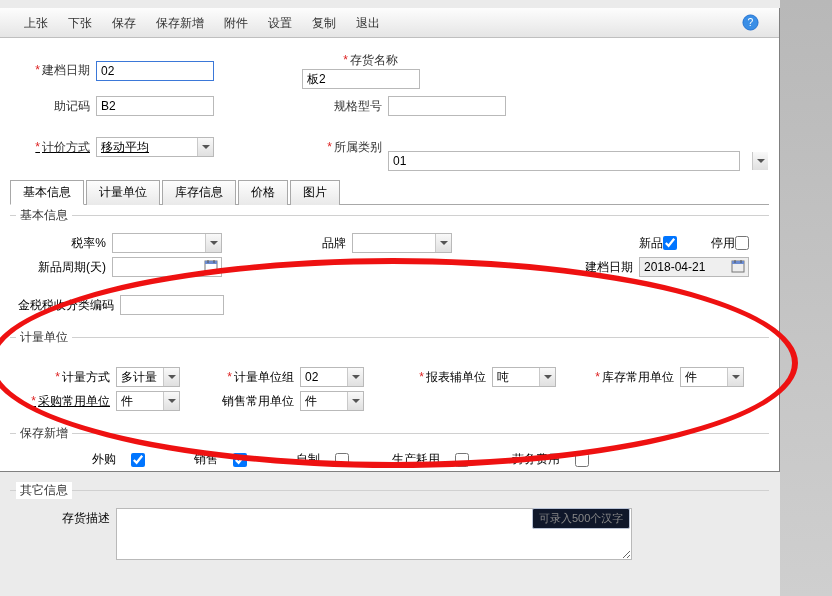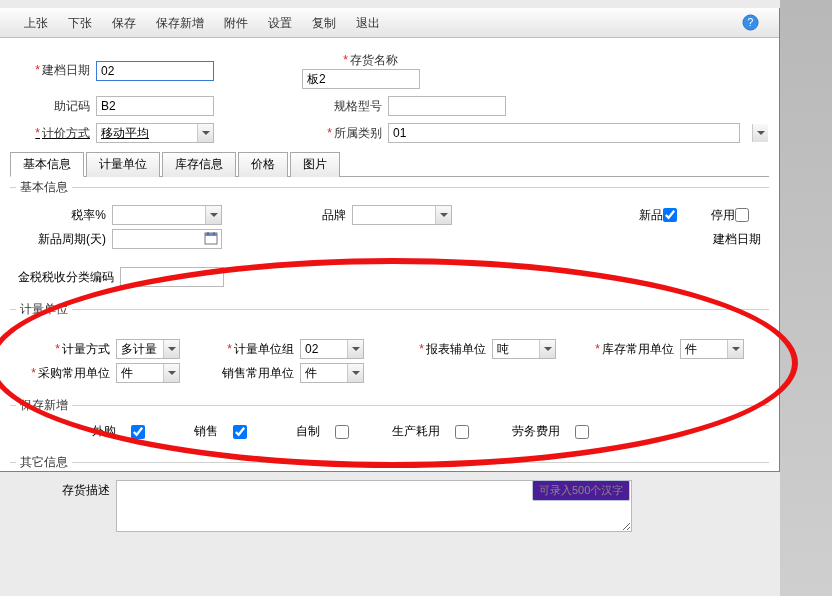--- a/index.html
+++ b/index.html
@@ -175,21 +175,21 @@
     border: 1px solid #b9b9b9;
     width: 516px;
     height: 52px;
     font-size: 12px;
     padding: 2px 4px;
     vertical-align: top;
   }
   .placeholder-box {
     position: absolute;
     border: 1px solid #b9c3d6;
-    background: #4c1d95;
+    background: #0f172a;
     color: #888;
     font-size: 11px;
     padding: 2px 6px;
     border-radius: 2px;
   }
   .ellipse {
     position: absolute;
     border: 6px solid #e11;
     border-radius: 50%;
     pointer-events: none;
@@ -244,21 +244,21 @@
       <div class="row">
         <div class="col" style="width:280px;text-decoration:underline;">
           <div class="lbl"><span class="req">*</span><span>计价方式</span></div>
           <div class="selwrap">
             <input type="text" readonly="" class="sel" value="移动平均" style="">
             <div class="arrow"></div>
           </div>
         </div>
         <div class="col" style="margin-left:12px; flex:1;">
           <div class="lbl"><span class="req">*</span><span>所属类别</span></div>
-          <div class="selwrap" style="flex:1;">
+          <div class="selwrap" style="flex:1;margin-top:28px;">
             <input type="text" readonly="" class="sel" style="width: 352px;" value="01">
             <div class="arrow"></div>
           </div>
         </div>
       </div>
 
       <div class="tabs">
         <div class="tab active">基本信息</div>
         <div class="tab">计量单位</div>
         <div class="tab">库存信息</div>
@@ -293,20 +293,29 @@
               <input type="text" class="fld" style="width: 110px;" value="">
               <svg class="cal" viewBox="0 0 14 14">
                   <rect x="1" y="2" width="12" height="11" fill="#fff" stroke="#777"></rect>
                   <rect x="1" y="2" width="12" height="3" fill="#6b8bcf"></rect>
                   <line x1="4" y1="1" x2="4" y2="4" stroke="#555"></line>
                   <line x1="10" y1="1" x2="10" y2="4" stroke="#555"></line>
                 </svg>
             </div>
             <div style="flex:1;"></div>
             <div class="lbl2" style="width:60px;">建档日期</div>
+            <div class="selwrap" style="width:110px; margin-right:18px;">
+              <input type="text" readonly="" class="sel readonly" style="width: 110px;" value="2018-04-21">
+              <svg class="cal" viewBox="0 0 14 14">
+                  <rect x="1" y="2" width="12" height="11" fill="#eee" stroke="#777"></rect>
+                  <rect x="1" y="2" width="12" height="3" fill="#6b8bcf"></rect>
+                  <line x1="4" y1="1" x2="4" y2="4" stroke="#555"></line>
+                  <line x1="10" y1="1" x2="10" y2="4" stroke="#555"></line>
+                </svg>
+            </div>
           </div>
           <div class="srow" style="margin-top:18px;">
             <div class="lbl2" style="width:108px;">金税税收分类编码</div>
             <input type="text" class="fld" style="width: 104px;" value="">
           </div>
         </div>
       </div>
 
       <div class="section">
         <div class="section-line"></div>
@@ -331,21 +340,21 @@
                 <div class="arrow"></div>
               </div>
 
             <div class="lbl2" style="width:124px;"><span class="req">*</span><span>库存常用单位</span></div>
             <div class="selwrap tiny">
                 <input type="text" readonly="" class="sel" value="件" style="">
                 <div class="arrow"></div>
               </div>
           </div>
           <div class="srow">
-            <div class="lbl2" style="width:104px;"><span class="req">*</span><span>采购常用单位</span></div>
+            <div class="lbl2" style="width:104px;text-decoration:underline;"><span class="req">*</span><span>采购常用单位</span></div>
             <div class="selwrap tiny">
                 <input type="text" readonly="" class="sel" value="件" style="">
                 <div class="arrow"></div>
               </div>
 
             <div class="lbl2" style="width:120px;"><span>销售常用单位</span></div>
             <div class="selwrap tiny">
                 <input type="text" readonly="" class="sel" value="件" style="">
                 <div class="arrow"></div>
               </div>

